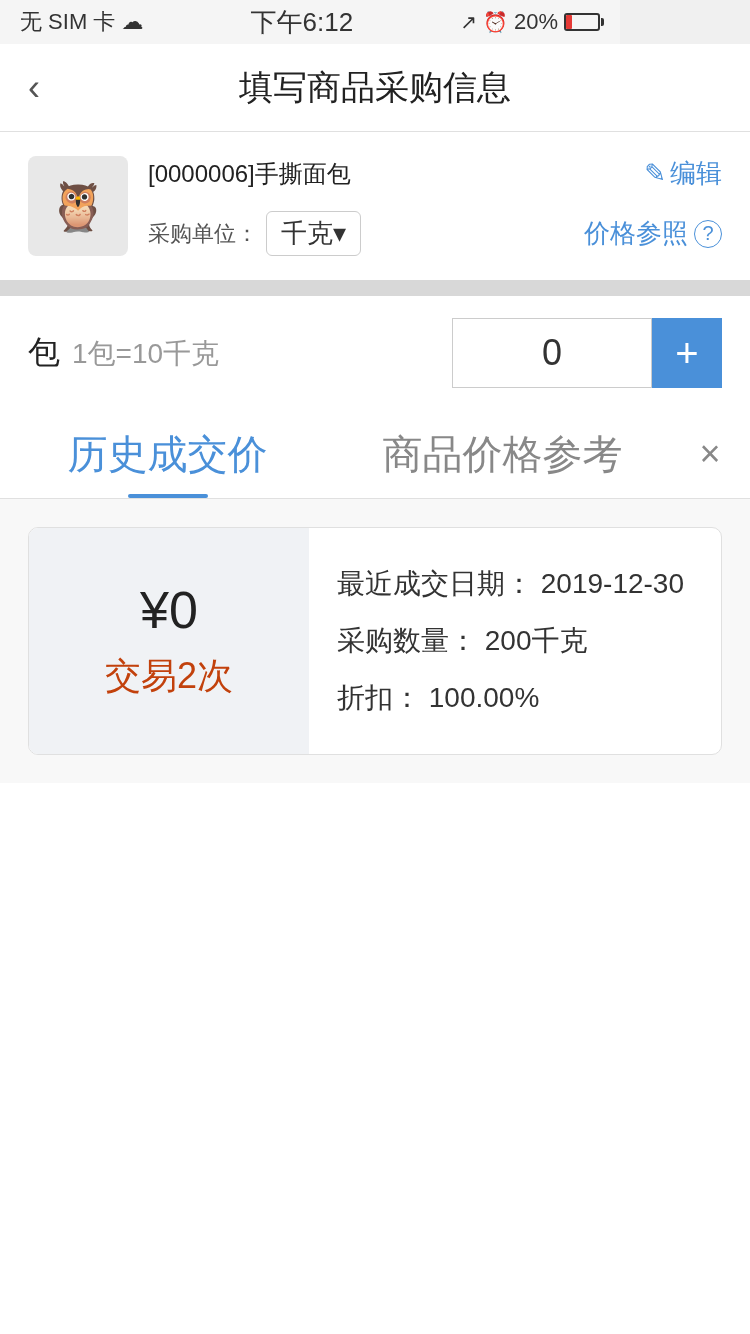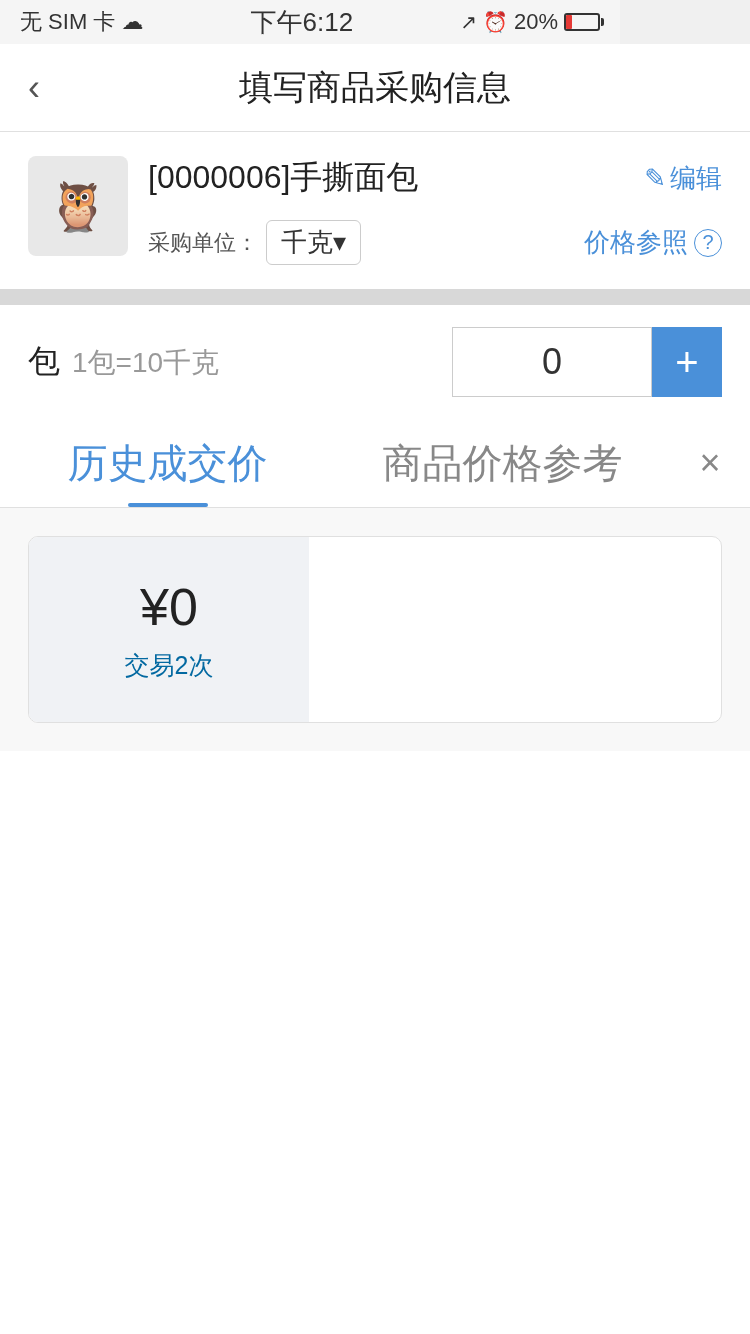--- a/index.html
+++ b/index.html
@@ -109,21 +109,21 @@
     }
     .product-info {
       flex: 1;
     }
     .product-name-row {
       display: flex;
       justify-content: space-between;
       align-items: center;
     }
     .product-name {
-      font-size: 32px;
+      font-size: 24px;
       color: #222;
       font-weight: 500;
     }
     .edit-link {
       font-size: 26px;
       color: #4a90d9;
       display: flex;
       align-items: center;
       gap: 4px;
       cursor: pointer;
@@ -286,22 +286,22 @@
       align-items: center;
       justify-content: center;
       padding: 40px 20px;
     }
     .history-price {
       font-size: 52px;
       color: #222;
       font-weight: 400;
     }
     .history-trades {
-      font-size: 25px;
-      color: #0369a1;
+      font-size: 36px;
+      color: #c2410c;
       margin-top: 12px;
     }
     .history-right {
       flex: 1;
       padding: 36px 28px;
       display: flex;
       flex-direction: column;
       gap: 18px;
     }
     .history-detail-row {
@@ -409,17 +409,31 @@
   </div>
 
   <div class="card-content">
     <div class="history-card">
       <div class="history-left">
         <div class="history-price">
           <span>¥</span><span>0</span>
         </div>
         <div class="history-trades">交易2次</div>
       </div>
+      <div class="history-right">
+        <div class="history-detail-row">
+          <span class="detail-label">最近成交日期：</span>
+          <span class="detail-value">2019-12-30</span>
+        </div>
+        <div class="history-detail-row">
+          <span class="detail-label">采购数量：</span>
+          <span class="detail-value">200千克</span>
+        </div>
+        <div class="history-detail-row">
+          <span class="detail-label">折扣：</span>
+          <span class="detail-value">100.00%</span>
+        </div>
+      </div>
     </div>
   </div>
 </div>
 
 <div class="bottom-space"></div>
 
 </body></html>

